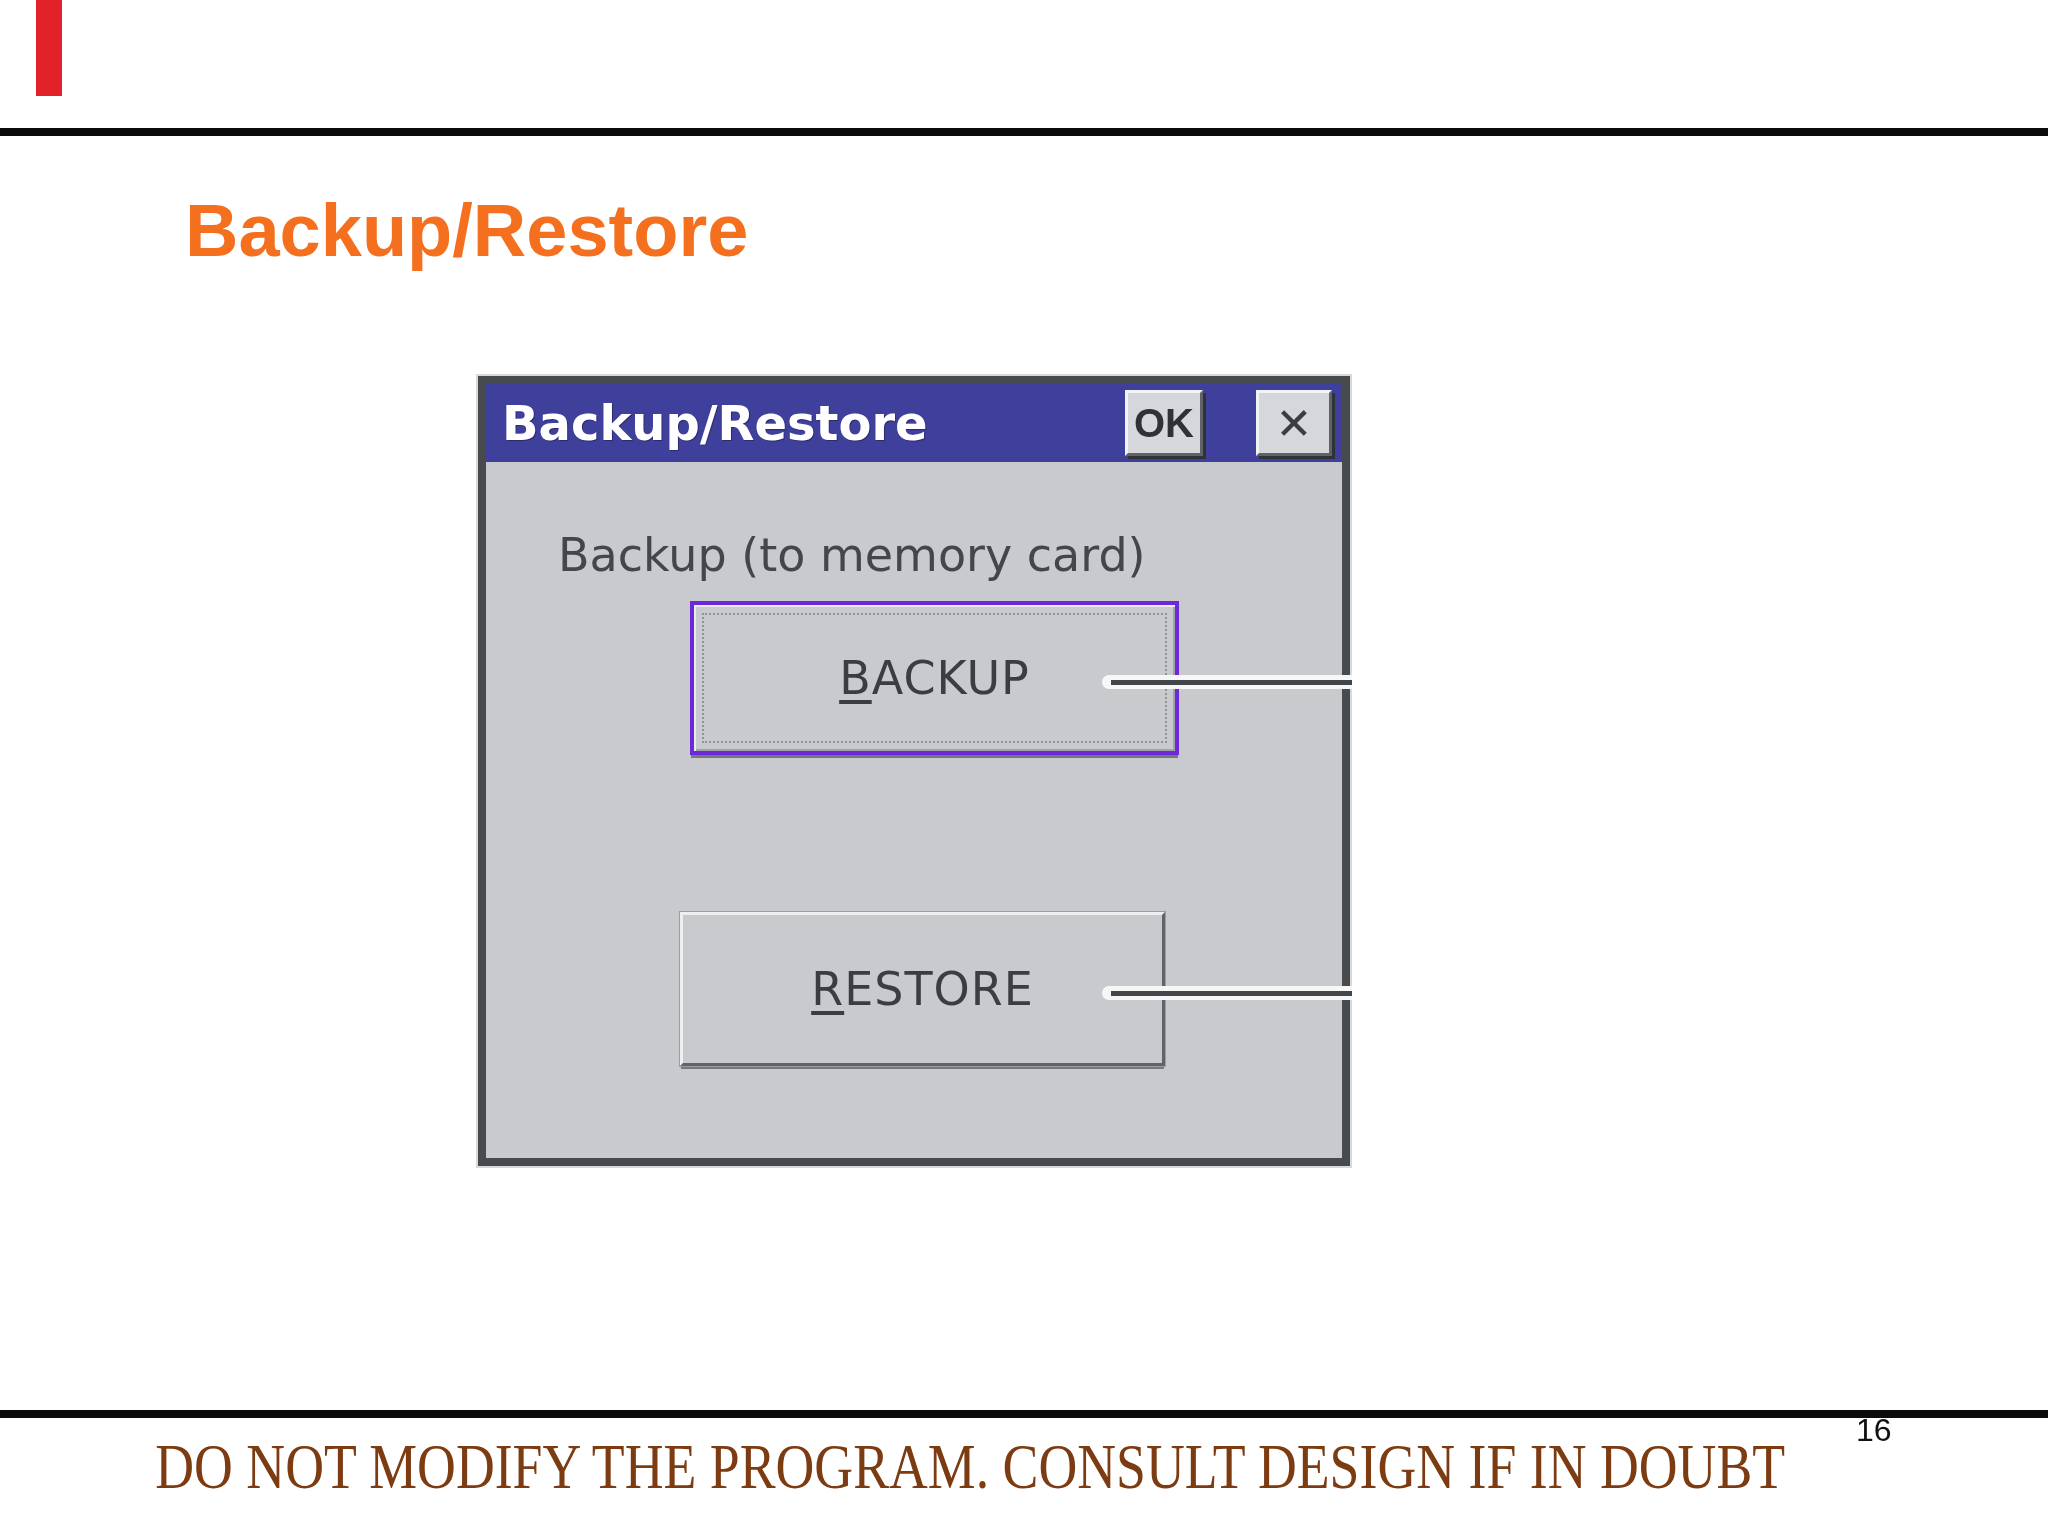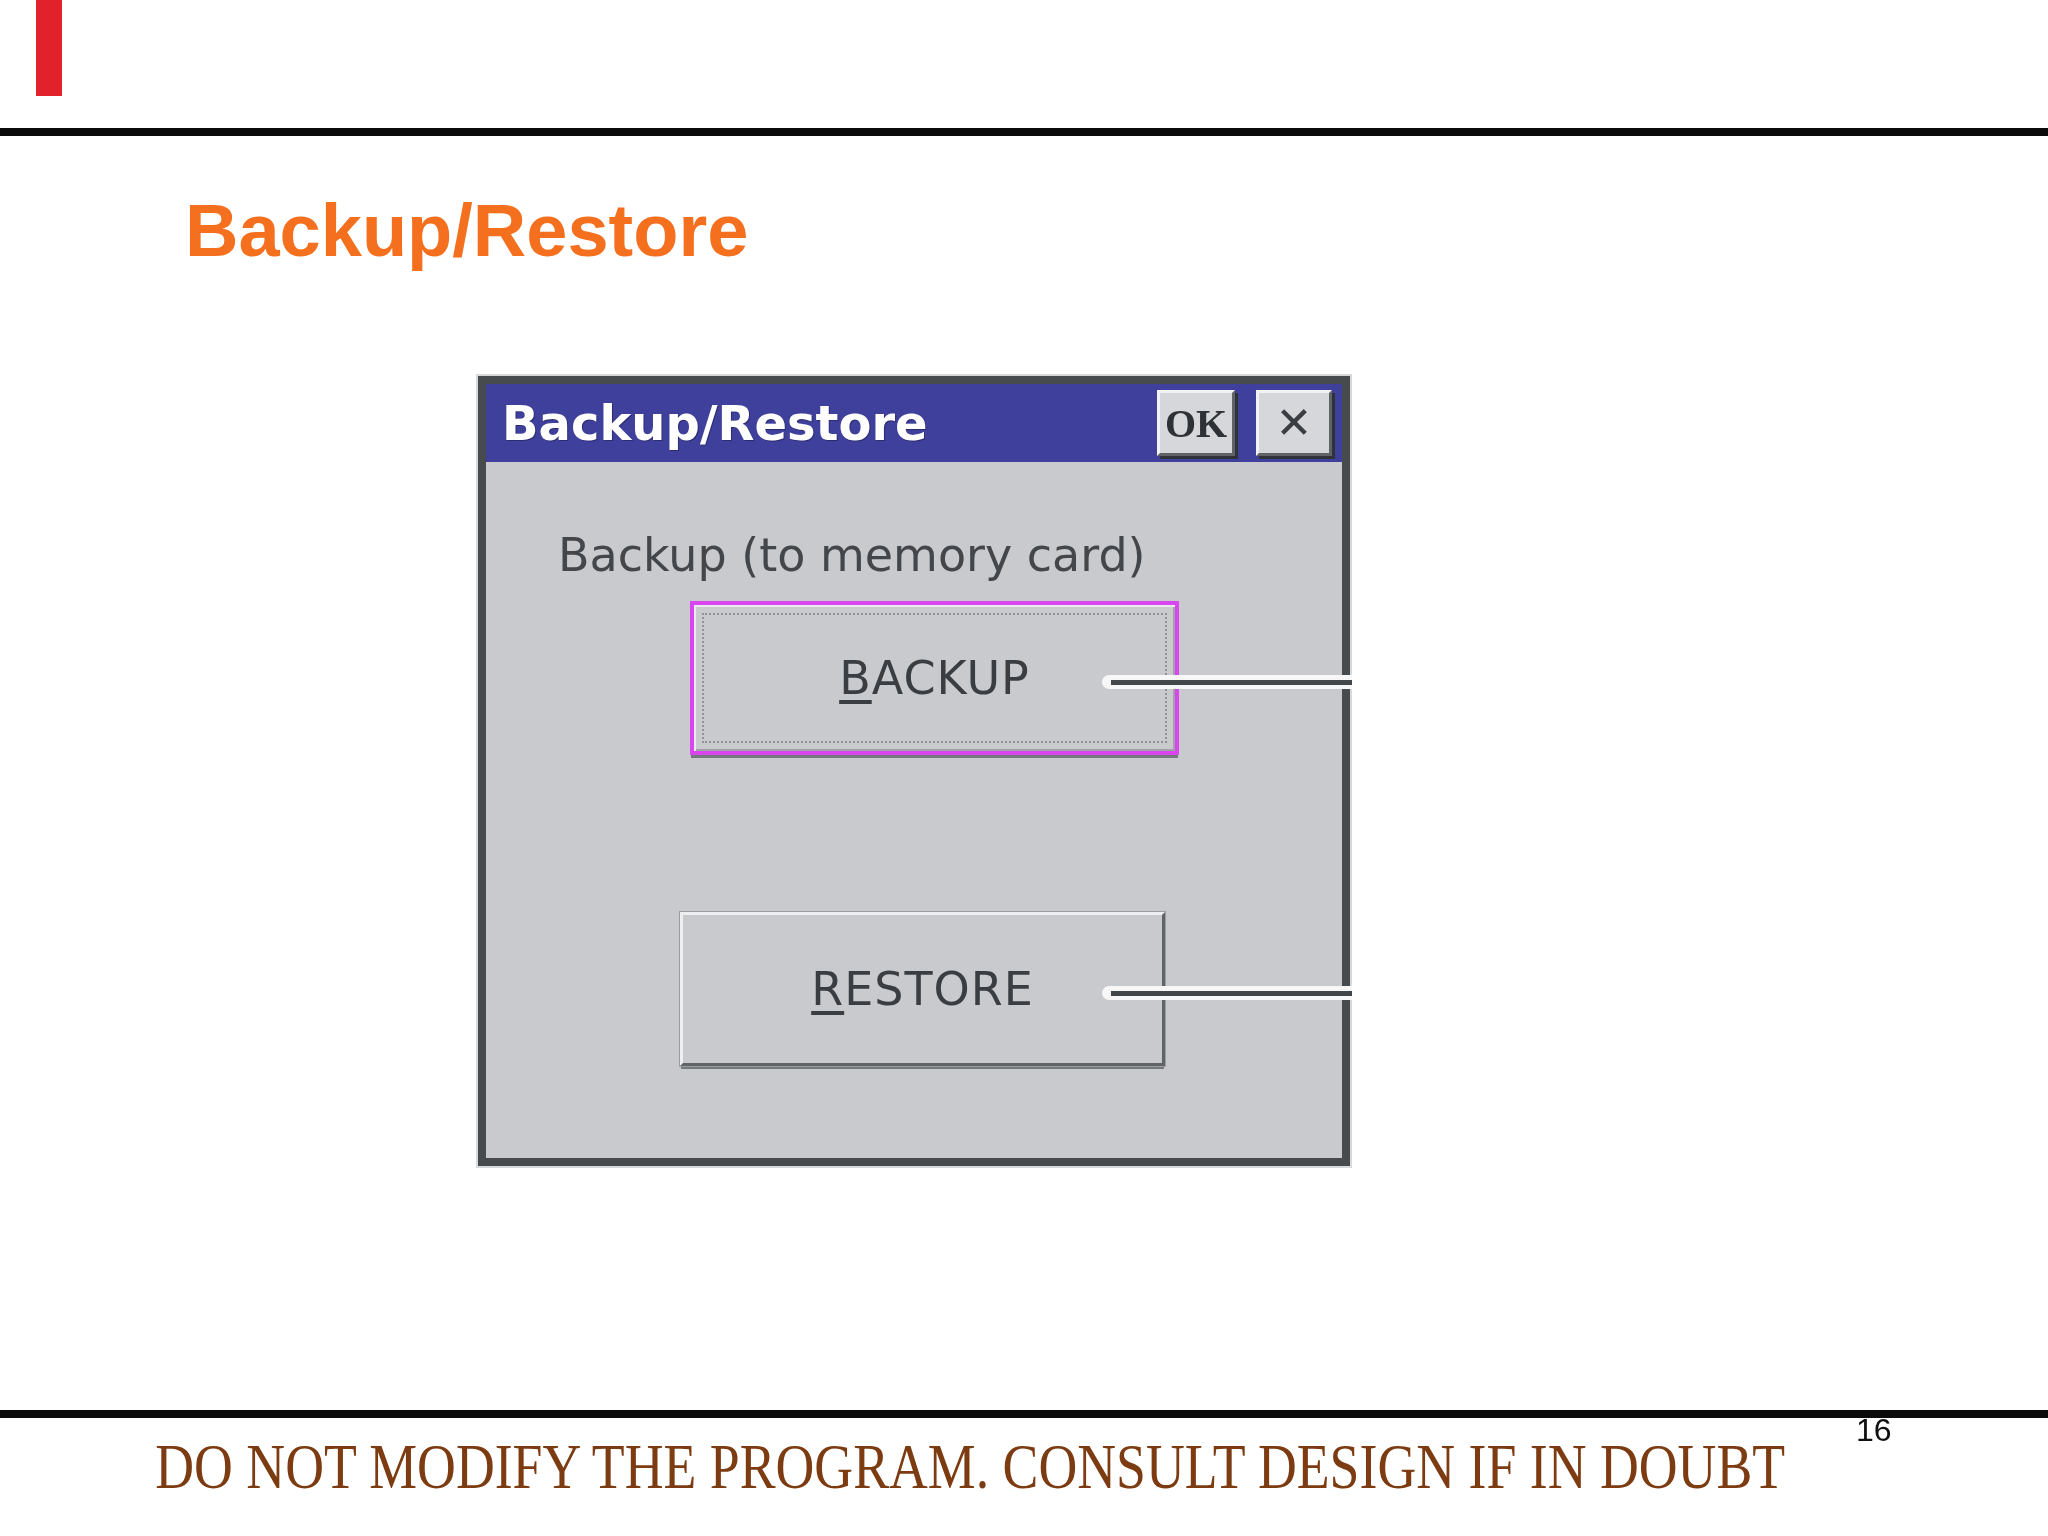--- a/index.html
+++ b/index.html
@@ -31,36 +31,36 @@
   }
   .dialog-title{
     flex:1;color:#FFFFFF;font-weight:bold;font-size:48px;line-height:1;
     text-shadow:1px 1px 0 rgba(20,20,60,0.45);
   }
   .tb-btn{
     width:78px;height:66px;box-sizing:border-box;padding:0;
     background:#D6D7DB;border:3px solid;border-color:#F2F3F4 #5F6367 #5F6367 #F2F3F4;
     box-shadow:3px 3px 0 #2F3337;
     display:flex;align-items:center;justify-content:center;
-    font-family:Liberation Serif, serif;font-weight:bold;font-size:40px;color:#2E3236;cursor:pointer;
+    font-family:Liberation Sans, sans-serif;font-weight:bold;font-size:40px;color:#2E3236;cursor:pointer;margin-left:32px;
   }
   .tb-btn.ok{margin-right:21px;}
   .tb-btn.close{width:76px;font-weight:normal;font-size:44px;color:#3A3E42;}
   .dialog-body{position:relative;height:682px;}
   .lbl{position:absolute;left:72px;font-size:46px;color:#43464A;white-space:nowrap;}
   .lbl1{top:66px;}
   .lbl2{top:384px;}
   .push{
     position:absolute;box-sizing:border-box;background:#C8CACE;cursor:pointer;
     display:flex;align-items:center;justify-content:center;
     font-family:inherit;font-size:46px;color:#3A3E42;letter-spacing:1px;padding:0;
   }
   .push.default{
     left:204px;top:139px;width:489px;height:154px;
-    border:4px solid #d946ef;
+    border:4px solid #6d28d9;
     box-shadow:inset 2px 2px 0 #E9EBED,inset -2px -2px 0 #A0A3A6,0 4px 0 -1px #75797C;
   }
   .focus-rect{position:absolute;left:8px;top:8px;right:8px;bottom:8px;border:2px dotted #8F9396;pointer-events:none;}
   .push.normal{
     left:194px;top:450px;width:485px;height:154px;
     border:3px solid;border-color:#EDEFF1 #606468 #606468 #EDEFF1;
     box-shadow:0 0 0 1px #9B9EA1,0 4px 0 -1px #75797C;
   }
   .u{text-decoration:underline;text-underline-offset:6px;}
   

